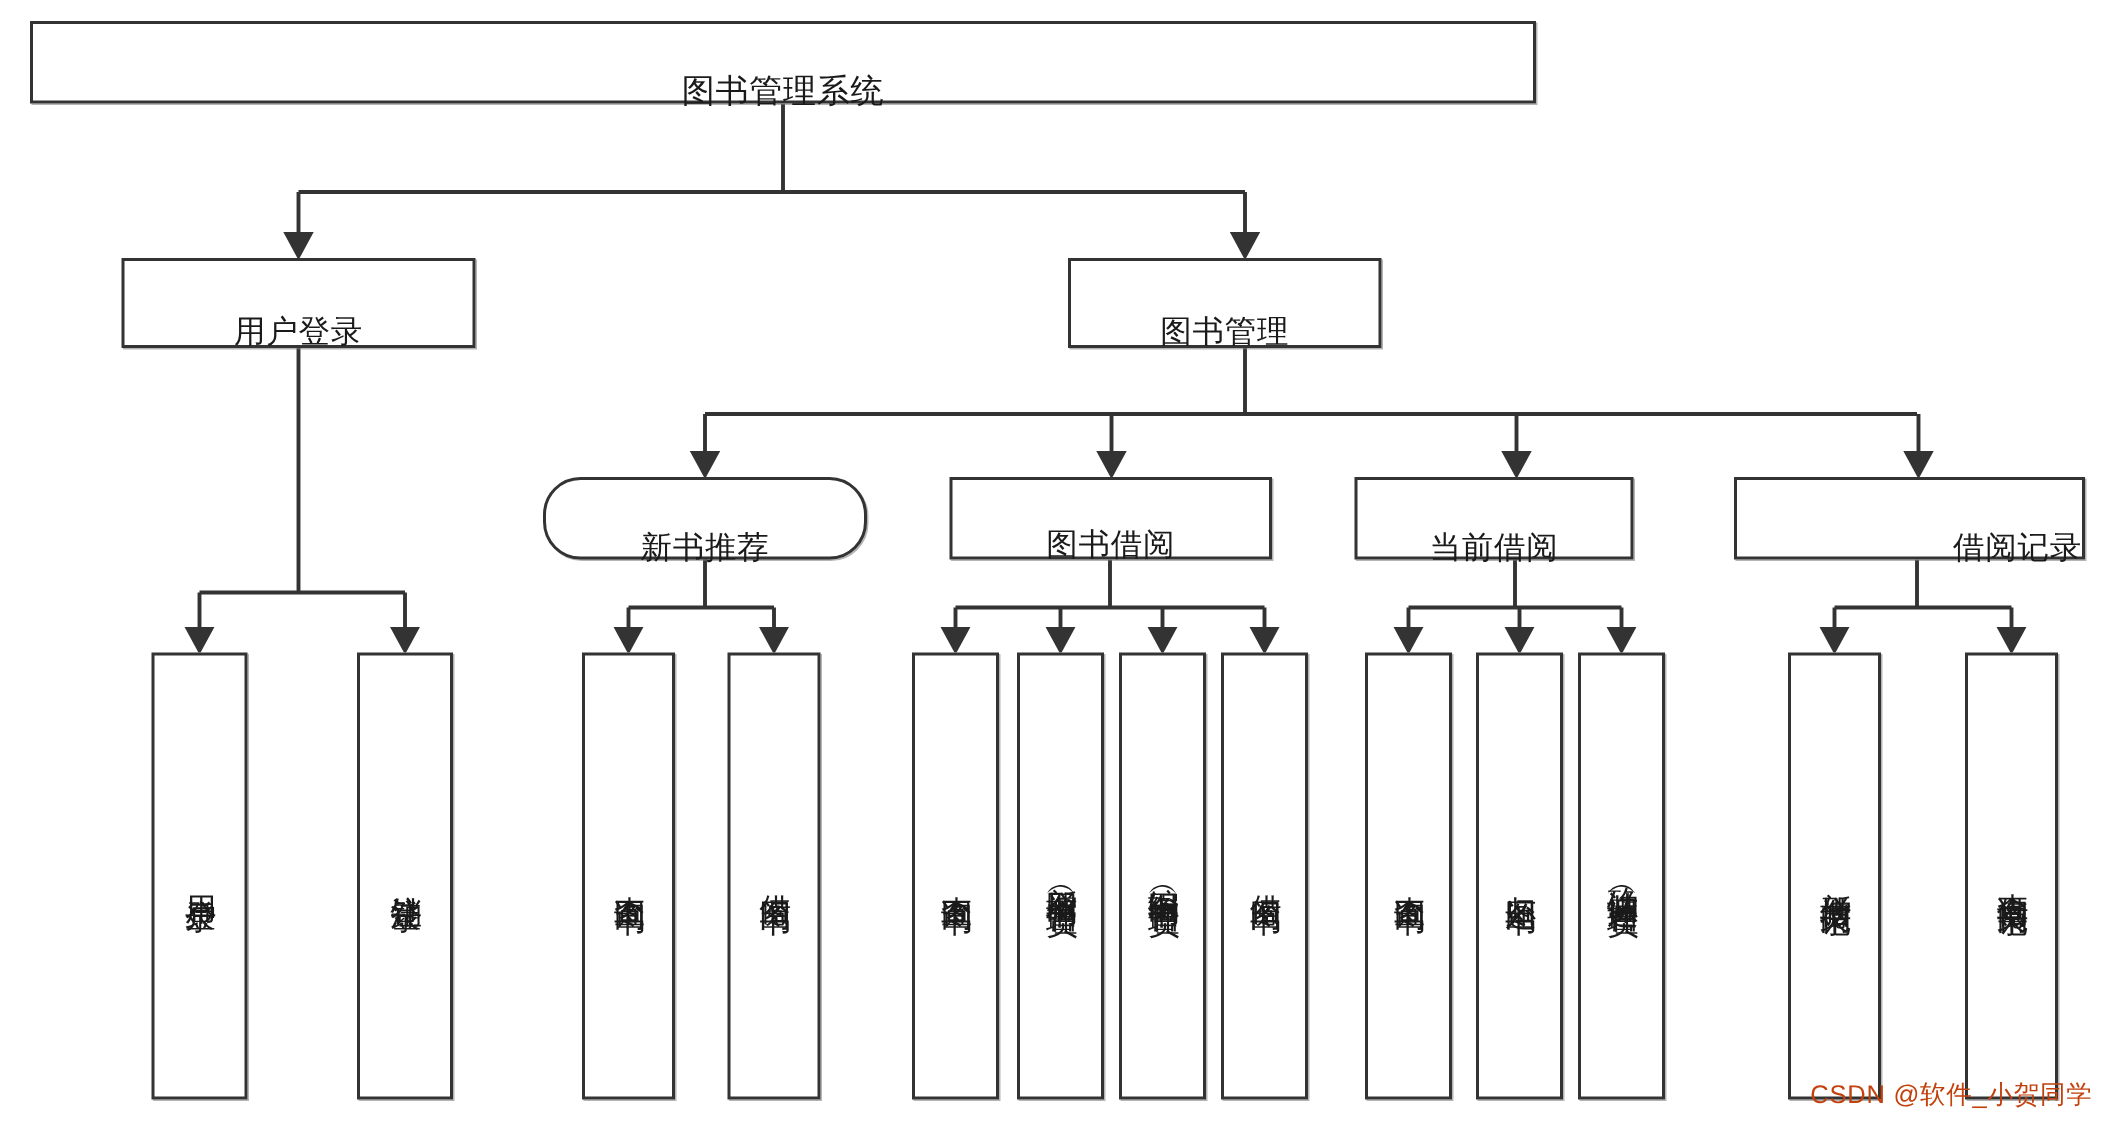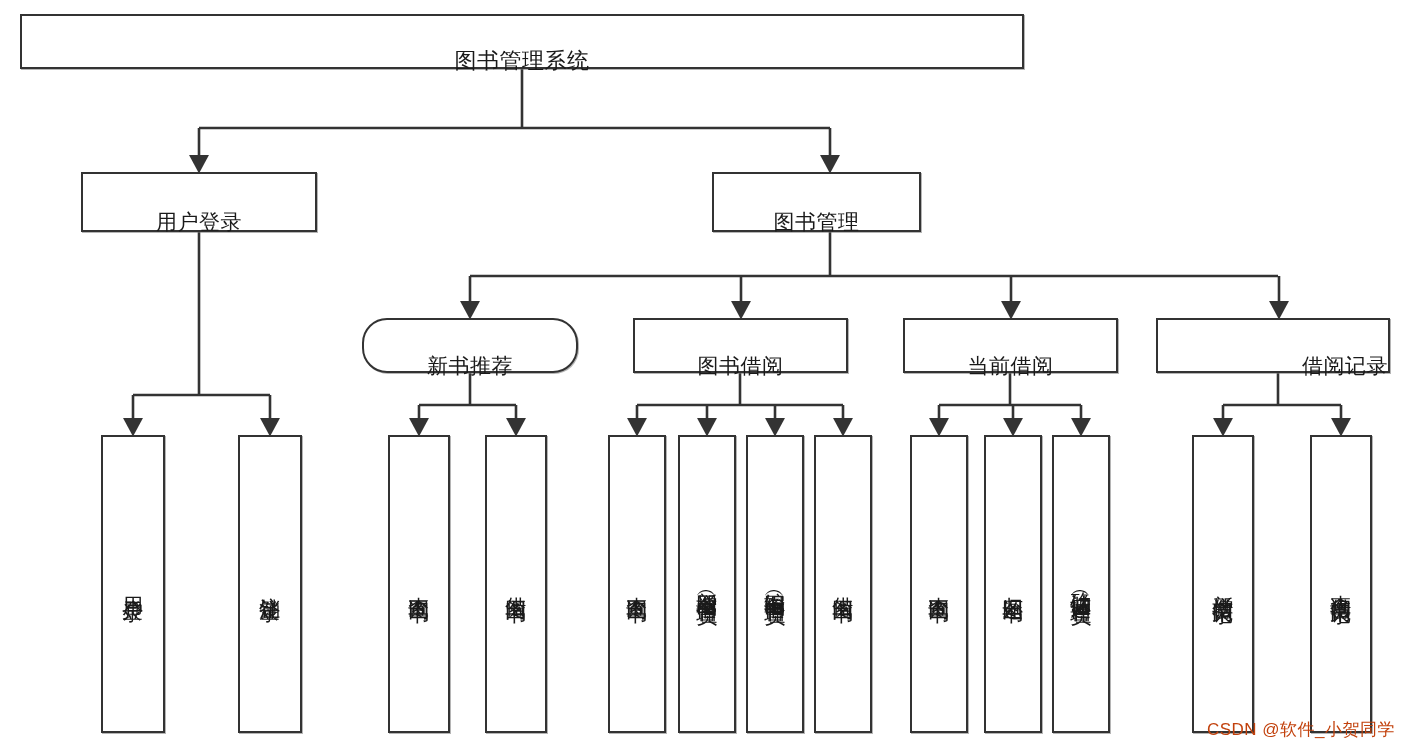--- a/index.html
+++ b/index.html
@@ -131,24 +131,24 @@
       </div>
       <div class="node horizontal" style="left: 81px; top: 172px; width: 236px; height: 60px;">
         <span class="node-label">用户登录</span>
       </div>
       <div class="node horizontal" style="left: 712px; top: 172px; width: 209px; height: 60px;">
         <span class="node-label">图书管理</span>
       </div>
       <div class="node horizontal" style="left: 362px; top: 318px; width: 216px; height: 55px; border-radius: 25px;">
         <span class="node-label">新书推荐</span>
       </div>
-      <div class="node horizontal" style="left: 633px; top: 318px; width: 215px; height: 55px;">
+      <div class="node horizontal" style="left: 633px; top: 318px; width: 215px; height: 55px; font-family: Liberation Mono, monospace;">
         <span class="node-label">图书借阅</span>
       </div>
-      <div class="node horizontal" style="left: 903px; top: 318px; width: 215px; height: 55px;">
+      <div class="node horizontal" style="left: 903px; top: 318px; width: 186px; height: 55px;">
         <span class="node-label">当前借阅</span>
       </div>
       <div class="node horizontal" style="left: 1156px; top: 318px; width: 234px; height: 55px; justify-content: flex-end;">
         <span class="node-label">借阅记录</span>
       </div>
       <div class="node vertical" style="left: 101px; top: 435px; width: 64px; height: 298px;">
         <span class="node-label">用户登录</span>
       </div>
       <div class="node vertical" style="left: 238px; top: 435px; width: 64px; height: 298px;">
         <span class="node-label">注销登录</span>

